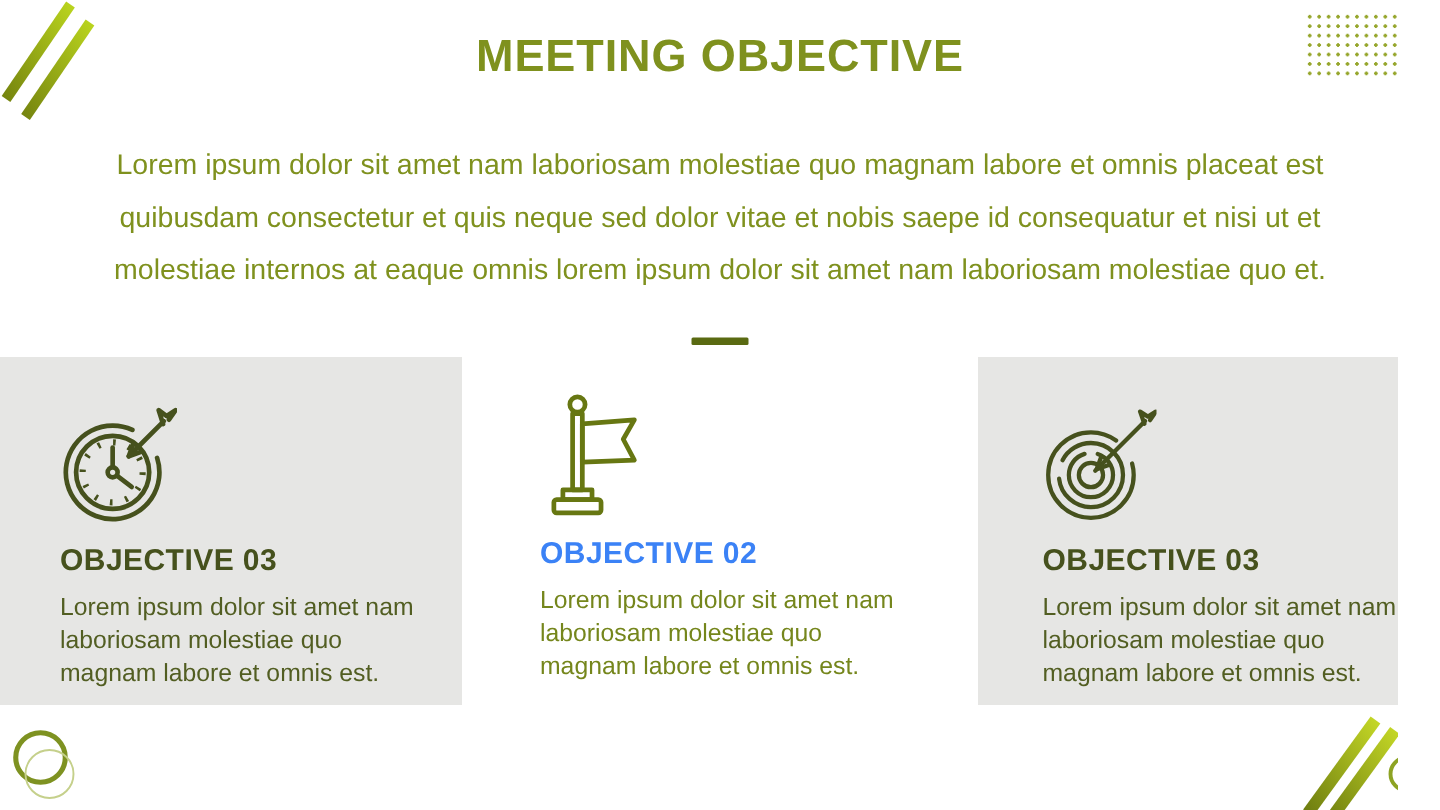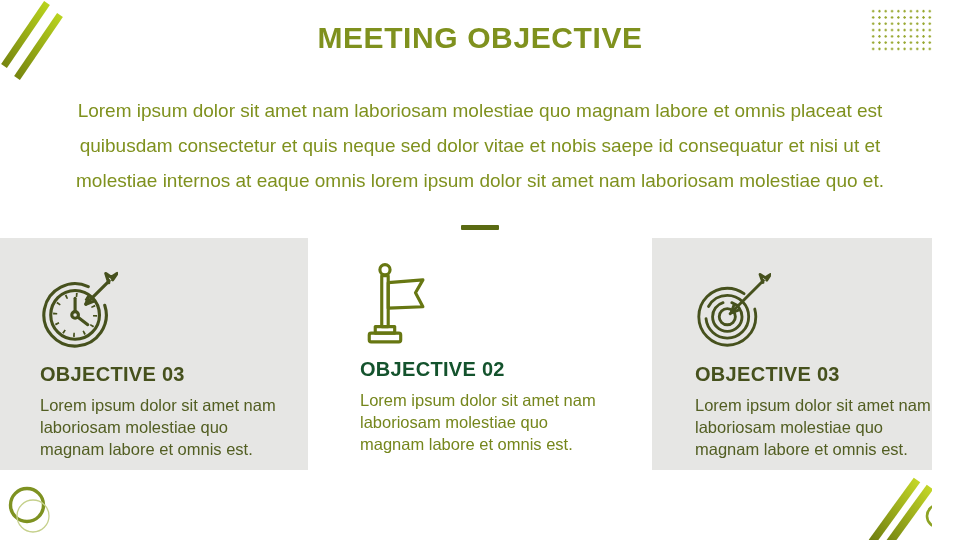--- a/index.html
+++ b/index.html
@@ -23,21 +23,21 @@
   .col  { box-sizing:border-box; height:232px; }
   .col-1 { width:308px; background:#e6e6e4; padding:31px 18px 0 40px; }
   .col-2 { width:344px; background:transparent; padding:26px 18px 0 52px; }
   .col-3 { width:308px; background:#e6e6e4; padding:31px 18px 0 43px; }
   .icon-box { height:82px; display:flex; align-items:flex-end; }
   .obj-title { font-size:20px; font-weight:bold; letter-spacing:0.3px; margin-top:12px; }
   .obj-body  { font-size:16.5px; line-height:22px; margin-top:8px; max-width:252px; }
   .c-dark  .obj-title { color:#46511d; }
   .c-dark  .obj-body  { color:#525e22; }
   .c-dark  .icon-box  { color:#46511d; }
-  .c-brand .obj-title { color:#14532d; }
+  .c-brand .obj-title { color:#3b82f6; }
   .c-brand .obj-body  { color:#75861c; }
   .c-brand .icon-box  { color:#677712; }
   .deco { position:absolute; pointer-events:none; }
   .stripes-tl { top:0; left:0; }
   .dots-tr {
     top:8px; left:870px; width:88px; height:44px;
     background-image:radial-gradient(circle, #96a62c 1px, rgba(255,255,255,0) 1.35px);
     background-size:6.3px 6.3px;
   }
   .circles-bl { top:485px; left:5px; }

